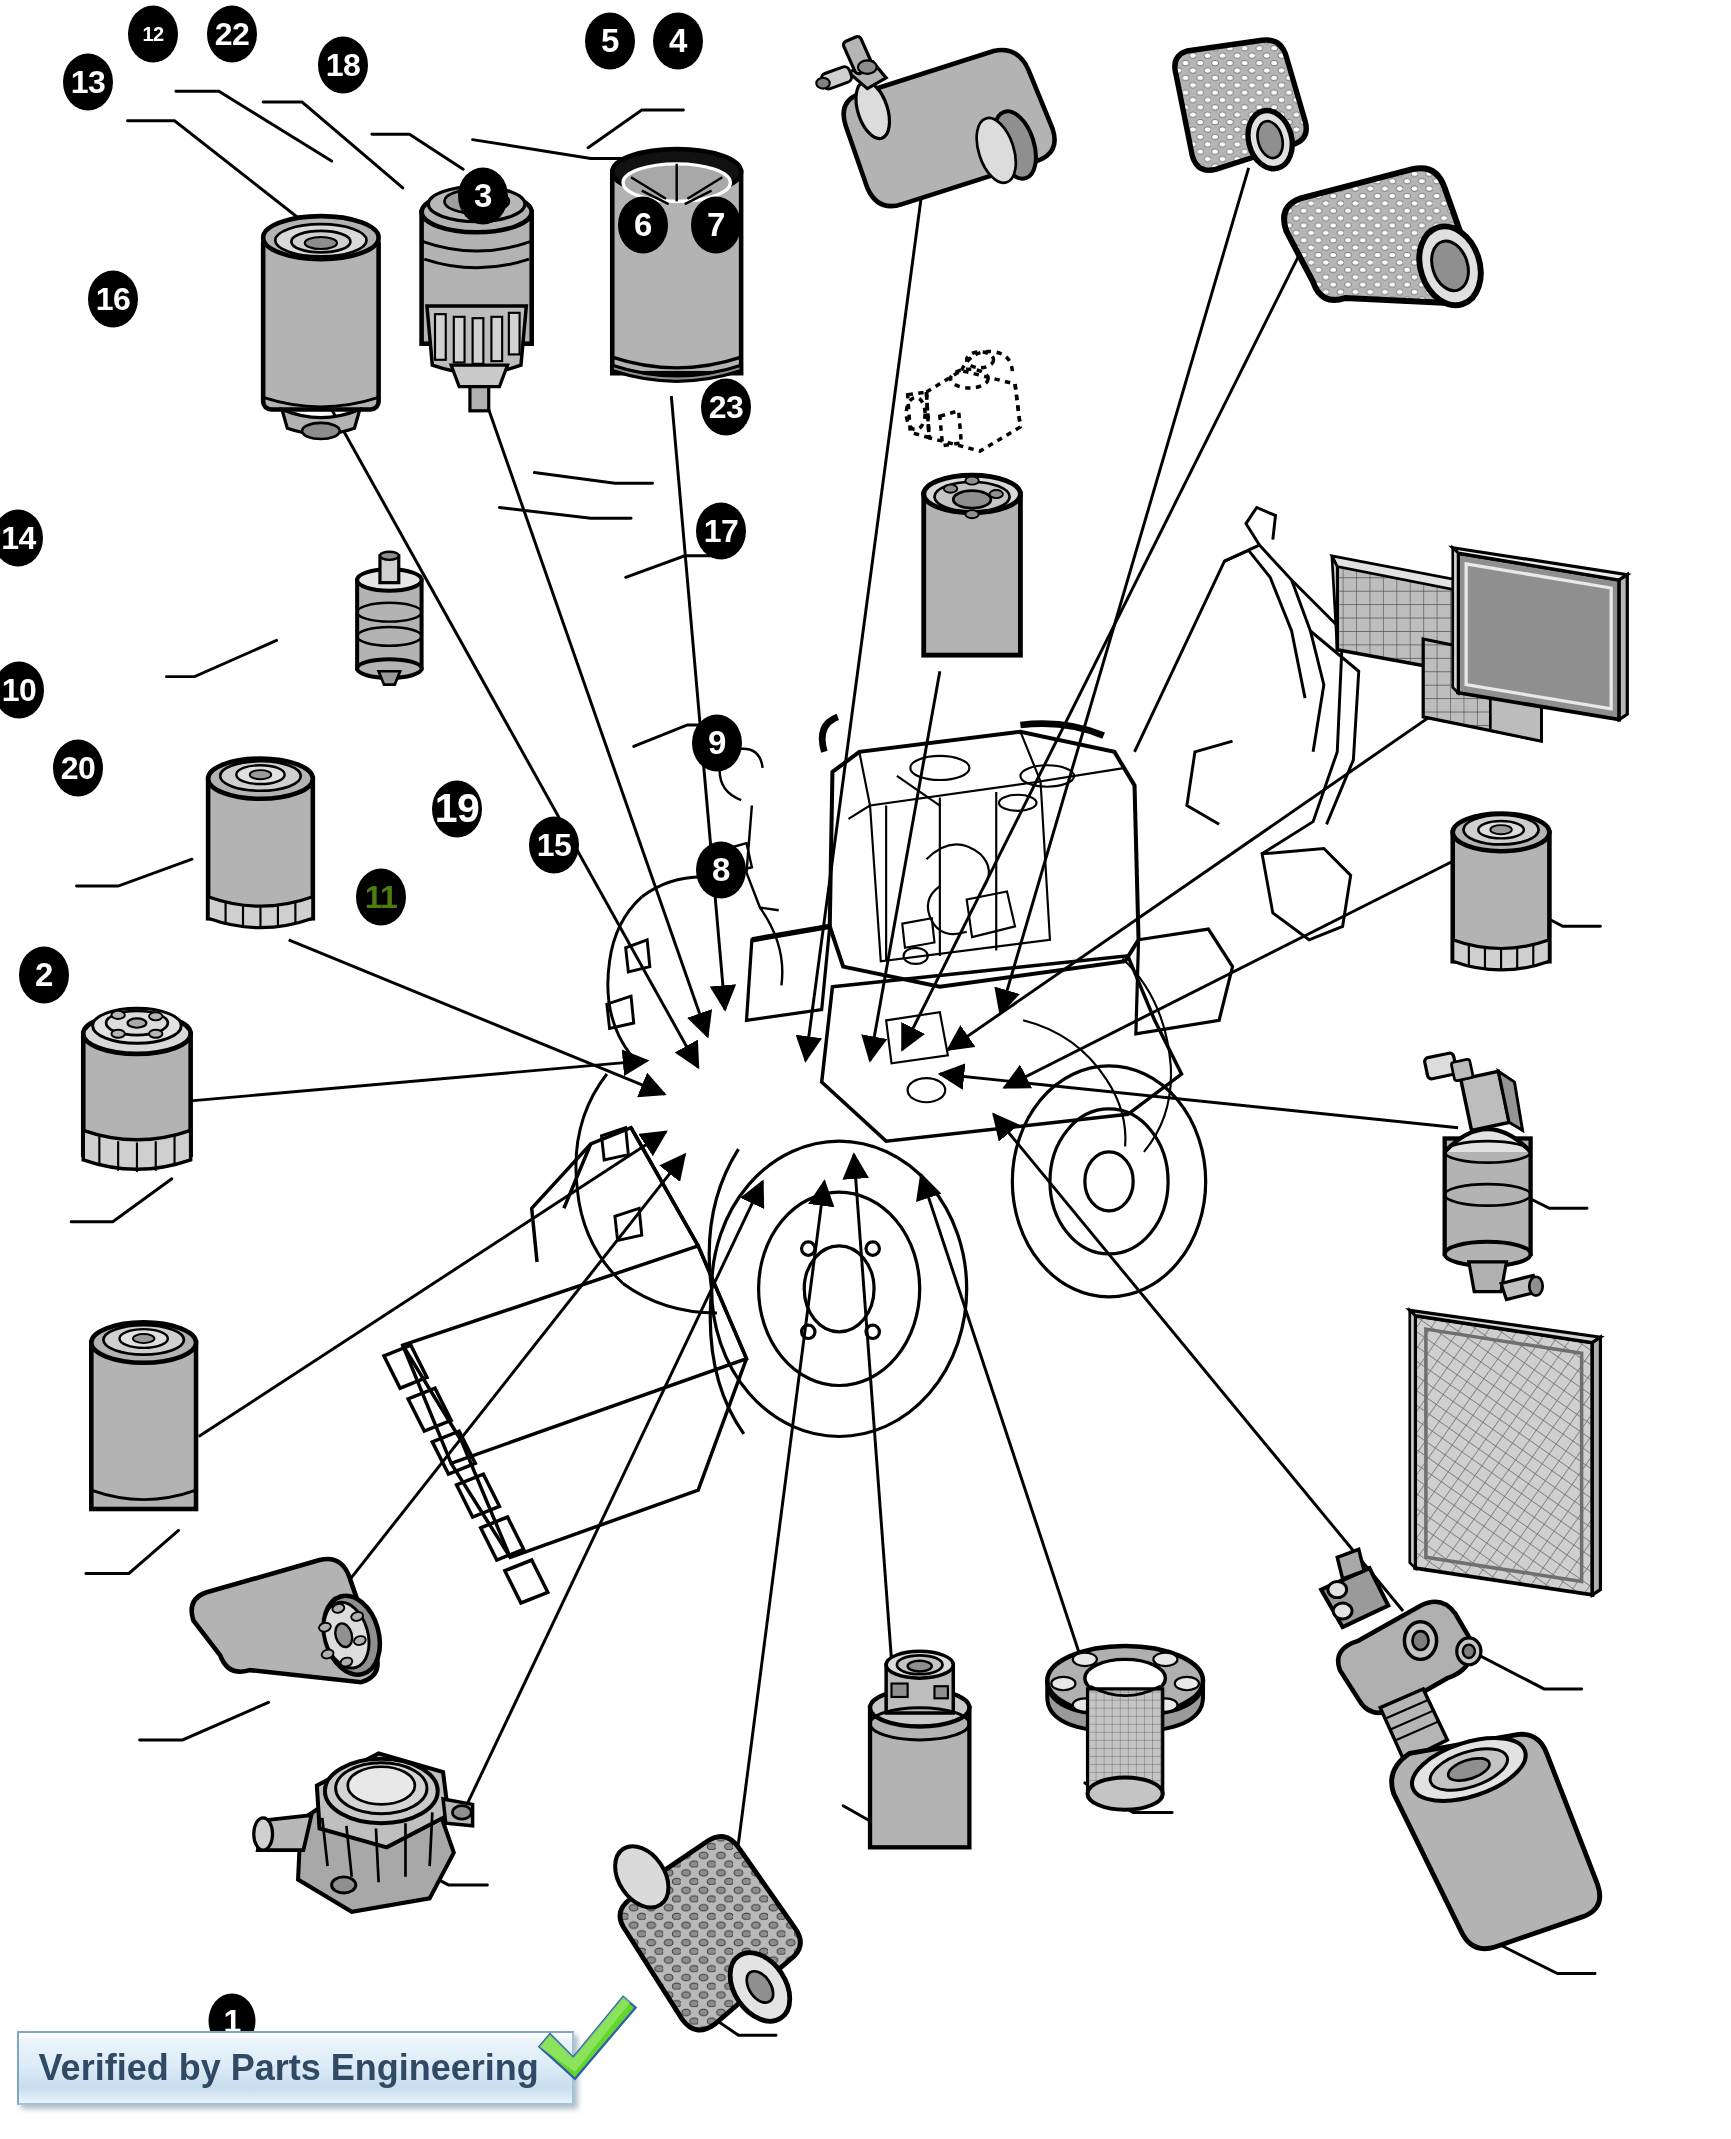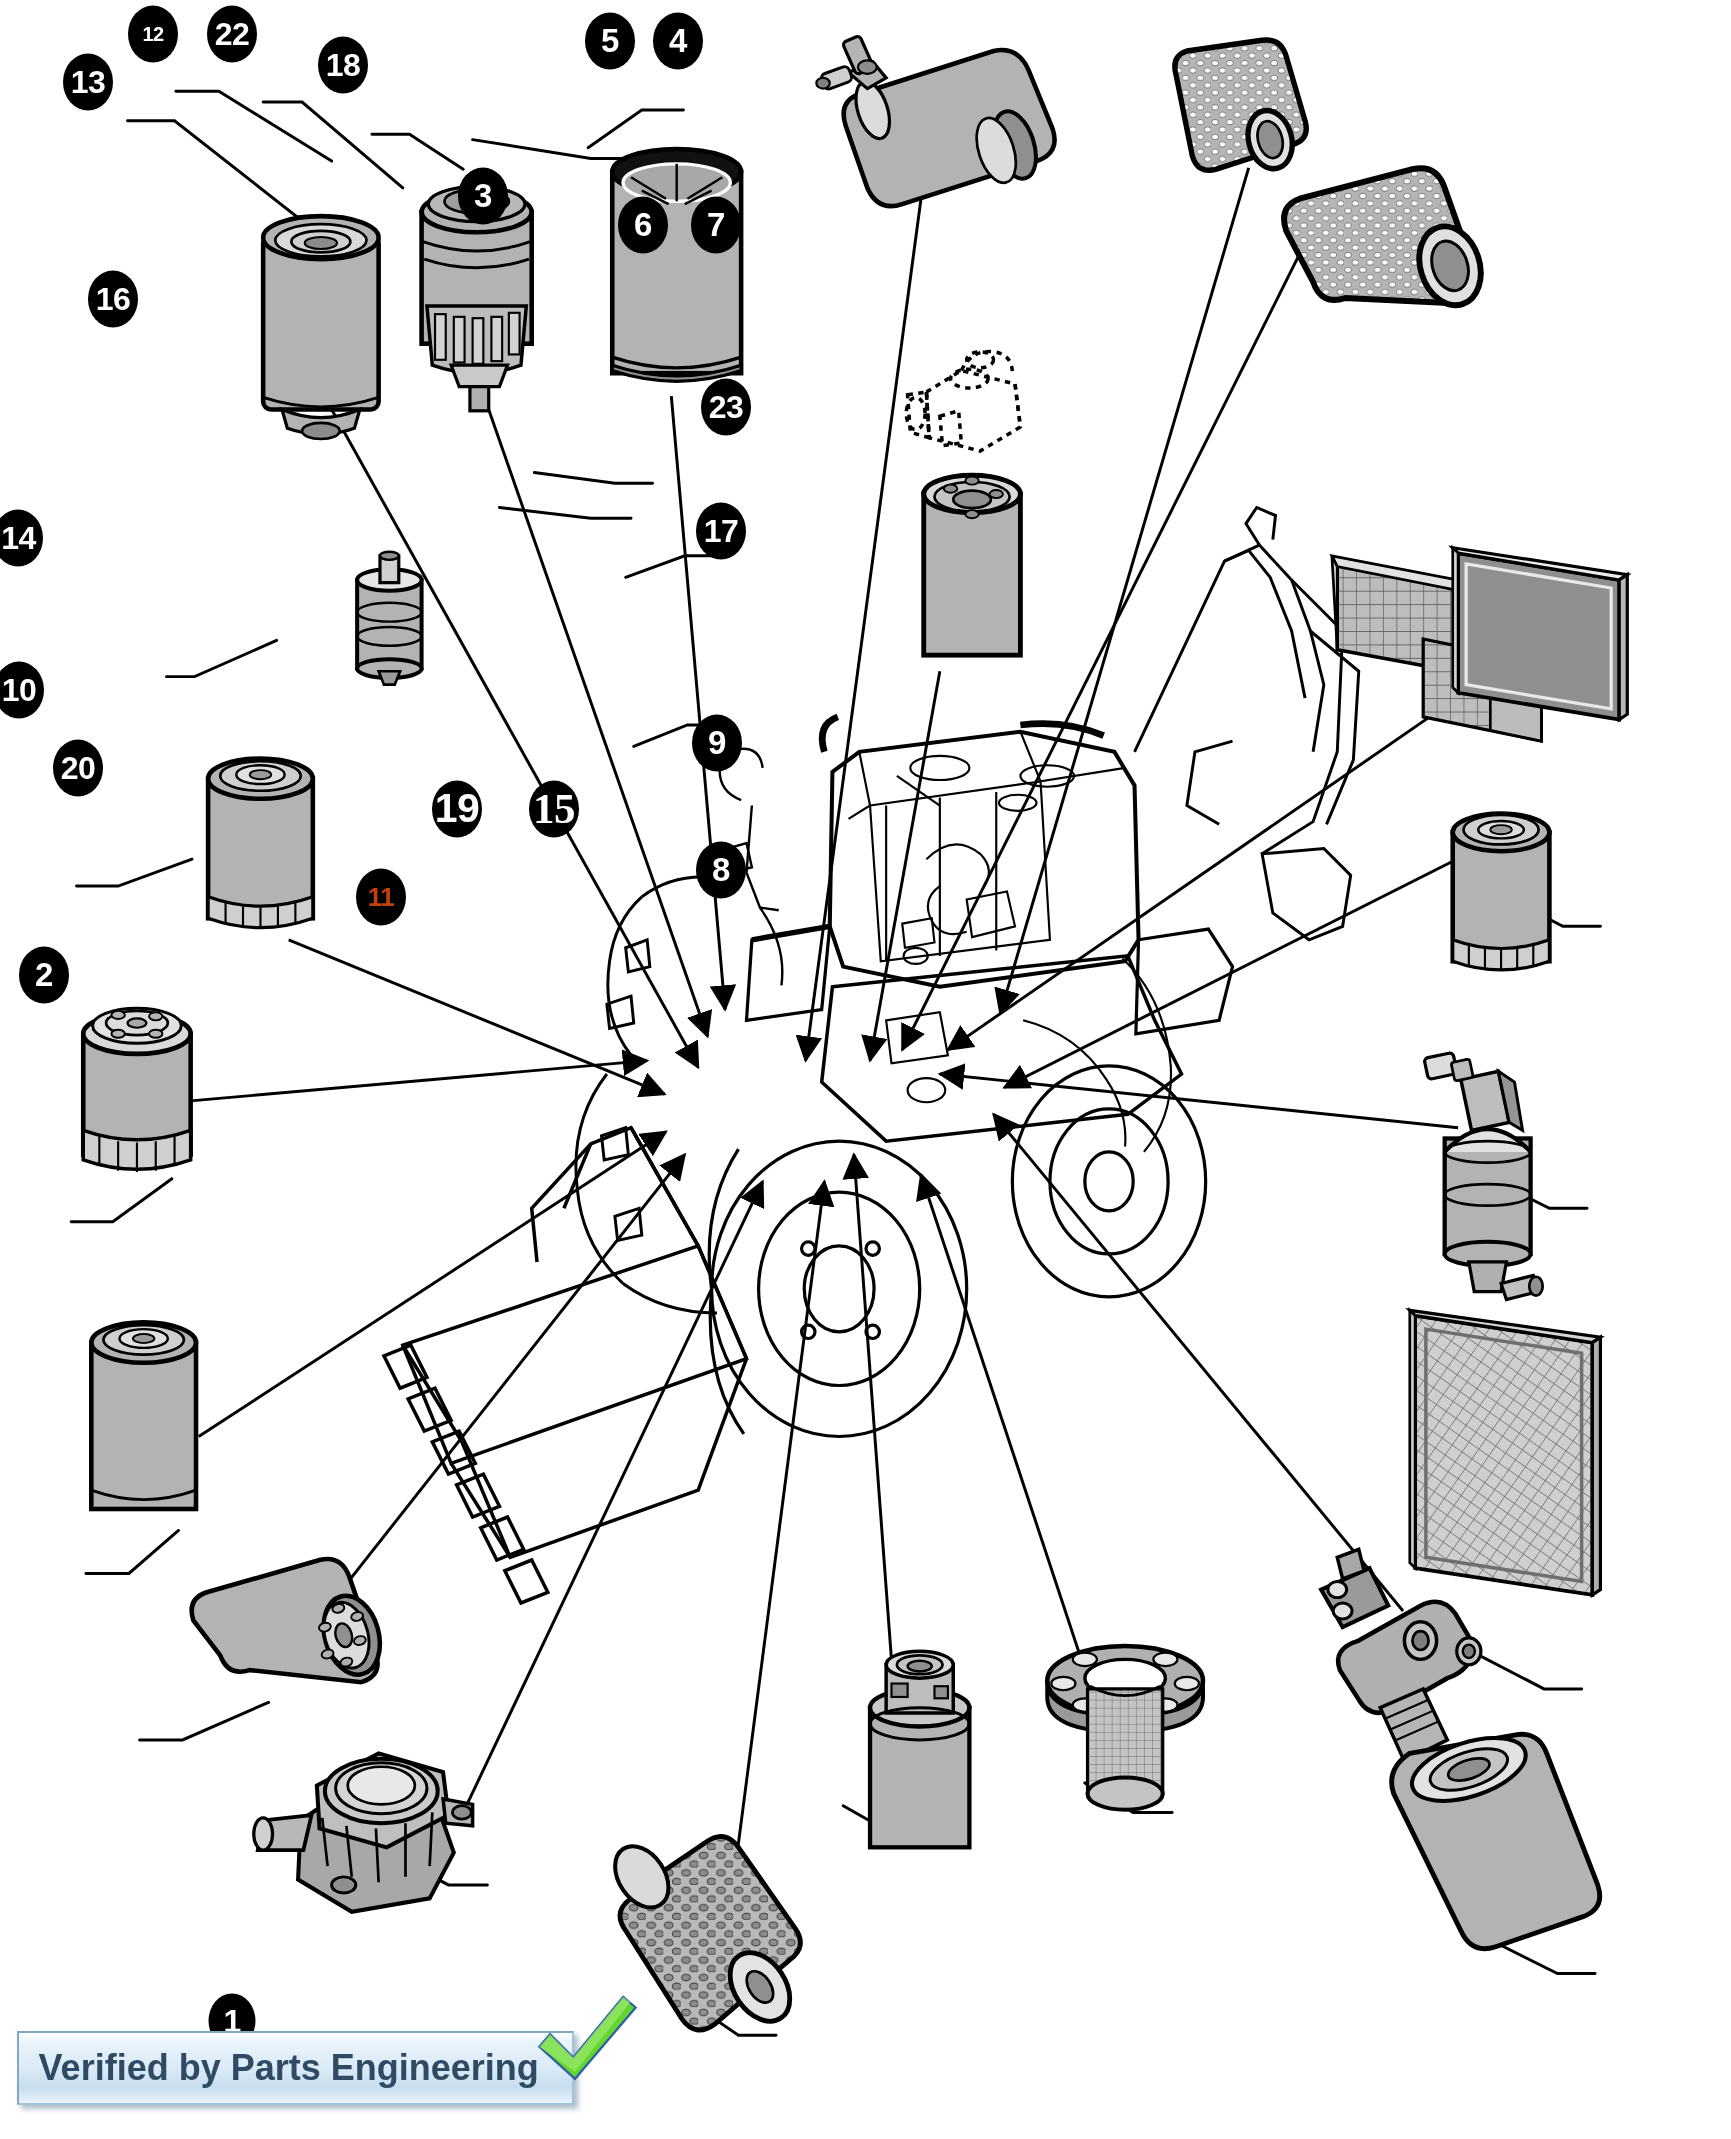--- a/index.html
+++ b/index.html
@@ -476,33 +476,33 @@
       </div>
       <div class="callout" style="left: 721px; top: 870px; width: 50px; height: 57px; background: rgb(0, 0, 0); color: rgb(255, 255, 255); font-size: 33px;">
         <span>8</span>
       </div>
       <div class="callout" style="left: 717px; top: 743px; width: 50px; height: 57px; background: rgb(0, 0, 0); color: rgb(255, 255, 255); font-size: 33px;">
         <span>9</span>
       </div>
       <div class="callout" style="left: 19px; top: 690px; width: 50px; height: 57px; background: rgb(0, 0, 0); color: rgb(255, 255, 255); font-size: 32px;">
         <span>10</span>
       </div>
-      <div class="callout" style="left: 381px; top: 897px; width: 50px; height: 57px; background: rgb(0, 0, 0); color: #c2410c; font-size: 26px;">
+      <div class="callout" style="left: 381px; top: 897px; width: 50px; height: 57px; background: rgb(0, 0, 0); color: #4d7c0f; font-size: 32px;">
         <span>11</span>
       </div>
       <div class="callout" style="left: 153px; top: 34px; width: 50px; height: 57px; background: rgb(0, 0, 0); color: rgb(255, 255, 255); font-size: 20px;">
         <span>12</span>
       </div>
       <div class="callout" style="left: 88px; top: 82px; width: 50px; height: 57px; background: rgb(0, 0, 0); color: rgb(255, 255, 255); font-size: 32px;">
         <span>13</span>
       </div>
       <div class="callout" style="left: 18.4px; top: 538px; width: 50px; height: 57px; background: rgb(0, 0, 0); color: rgb(255, 255, 255); font-size: 32px;">
         <span>14</span>
       </div>
-      <div class="callout" style="left: 554px; top: 809px; width: 50px; height: 57px; background: rgb(0, 0, 0); color: rgb(255, 255, 255); font-size: 43px; font-family: Liberation Serif, serif;">
+      <div class="callout" style="left: 554px; top: 845px; width: 50px; height: 57px; background: rgb(0, 0, 0); color: rgb(255, 255, 255); font-size: 32px;">
         <span>15</span>
       </div>
       <div class="callout" style="left: 113px; top: 299px; width: 50px; height: 57px; background: rgb(0, 0, 0); color: rgb(255, 255, 255); font-size: 32px;">
         <span>16</span>
       </div>
       <div class="callout" style="left: 721px; top: 531px; width: 50px; height: 57px; background: rgb(0, 0, 0); color: rgb(255, 255, 255); font-size: 32px;">
         <span>17</span>
       </div>
       <div class="callout" style="left: 343px; top: 65px; width: 50px; height: 57px; background: rgb(0, 0, 0); color: rgb(255, 255, 255); font-size: 32px;">
         <span>18</span>

